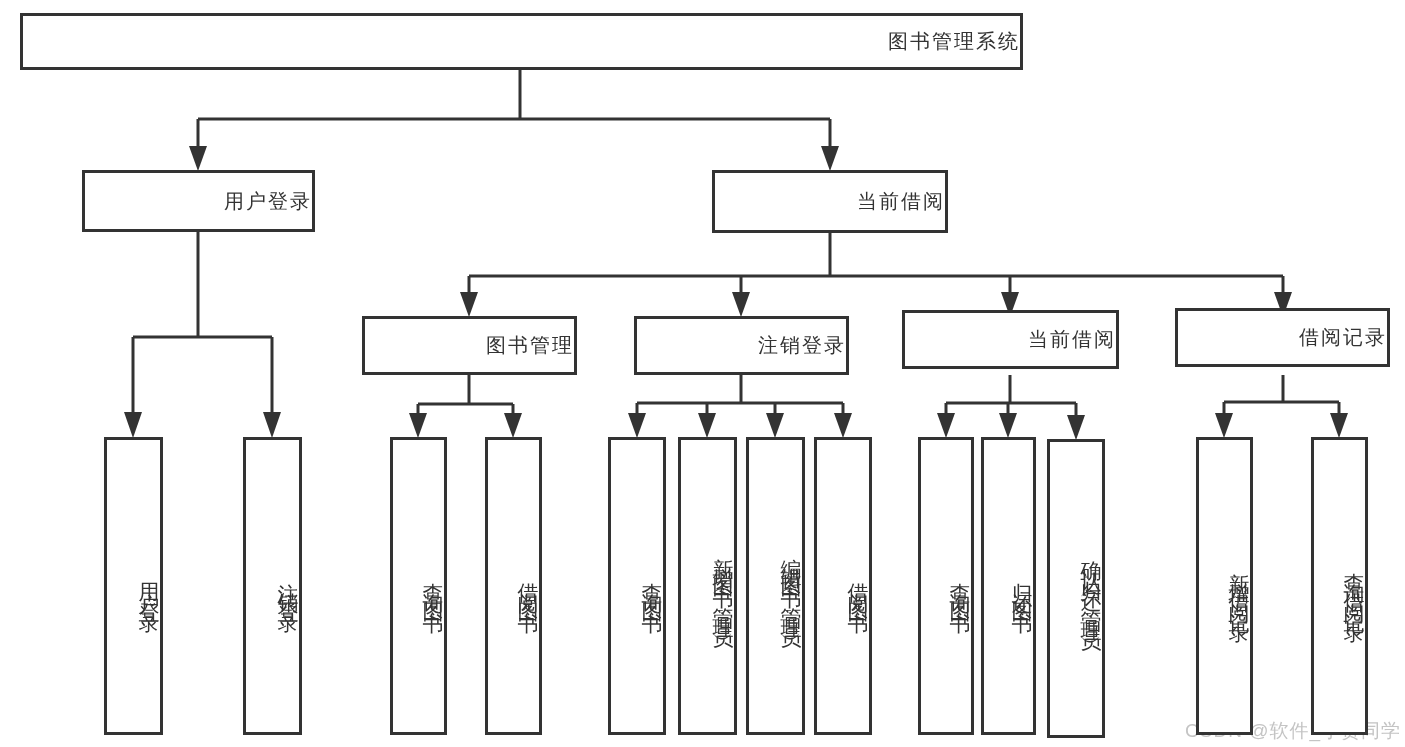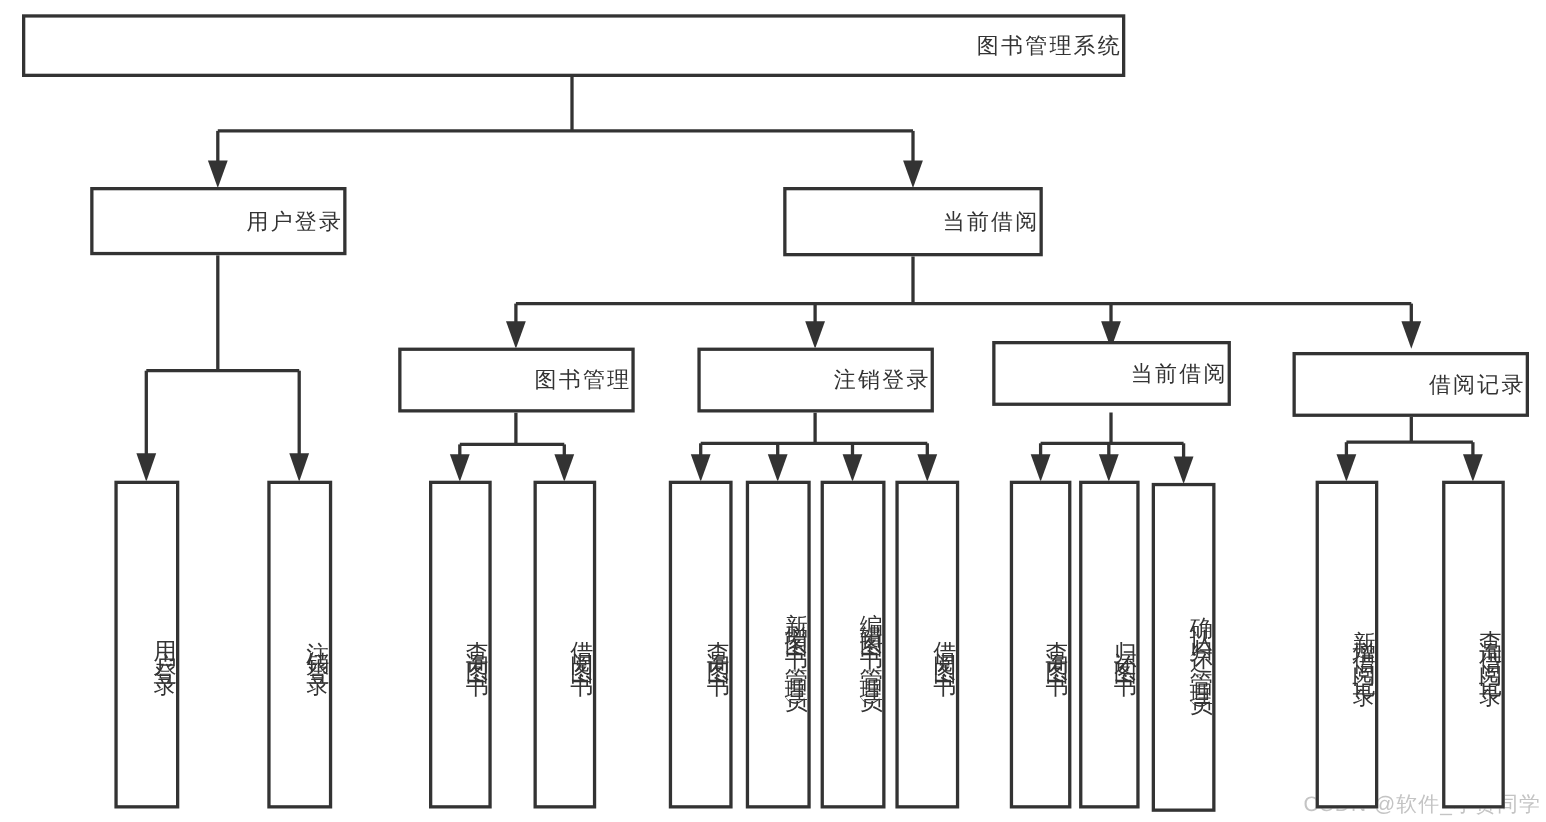--- a/index.html
+++ b/index.html
@@ -135,21 +135,21 @@
 
   <div class="box" style="left:362px; top:316px; width:215px; height:59px;">
     <span>图书管理</span>
   </div>
   <div class="box" style="left:634px; top:316px; width:215px; height:59px;">
     <span>注销登录</span>
   </div>
   <div class="box" style="left:902px; top:310px; width:217px; height:59px;">
     <span>当前借阅</span>
   </div>
-  <div class="box" style="left:1175px; top:320px; width:215px; height:59px;">
+  <div class="box" style="left:1175px; top:308px; width:215px; height:59px;">
     <span>借阅记录</span>
   </div>
 
   <div class="box vbox" style="left:104px; top:437px; width:59px; height:298px;">
     <span>用户登录</span>
   </div>
   <div class="box vbox" style="left:243px; top:437px; width:59px; height:298px;">
     <span>注销登录</span>
   </div>
 

